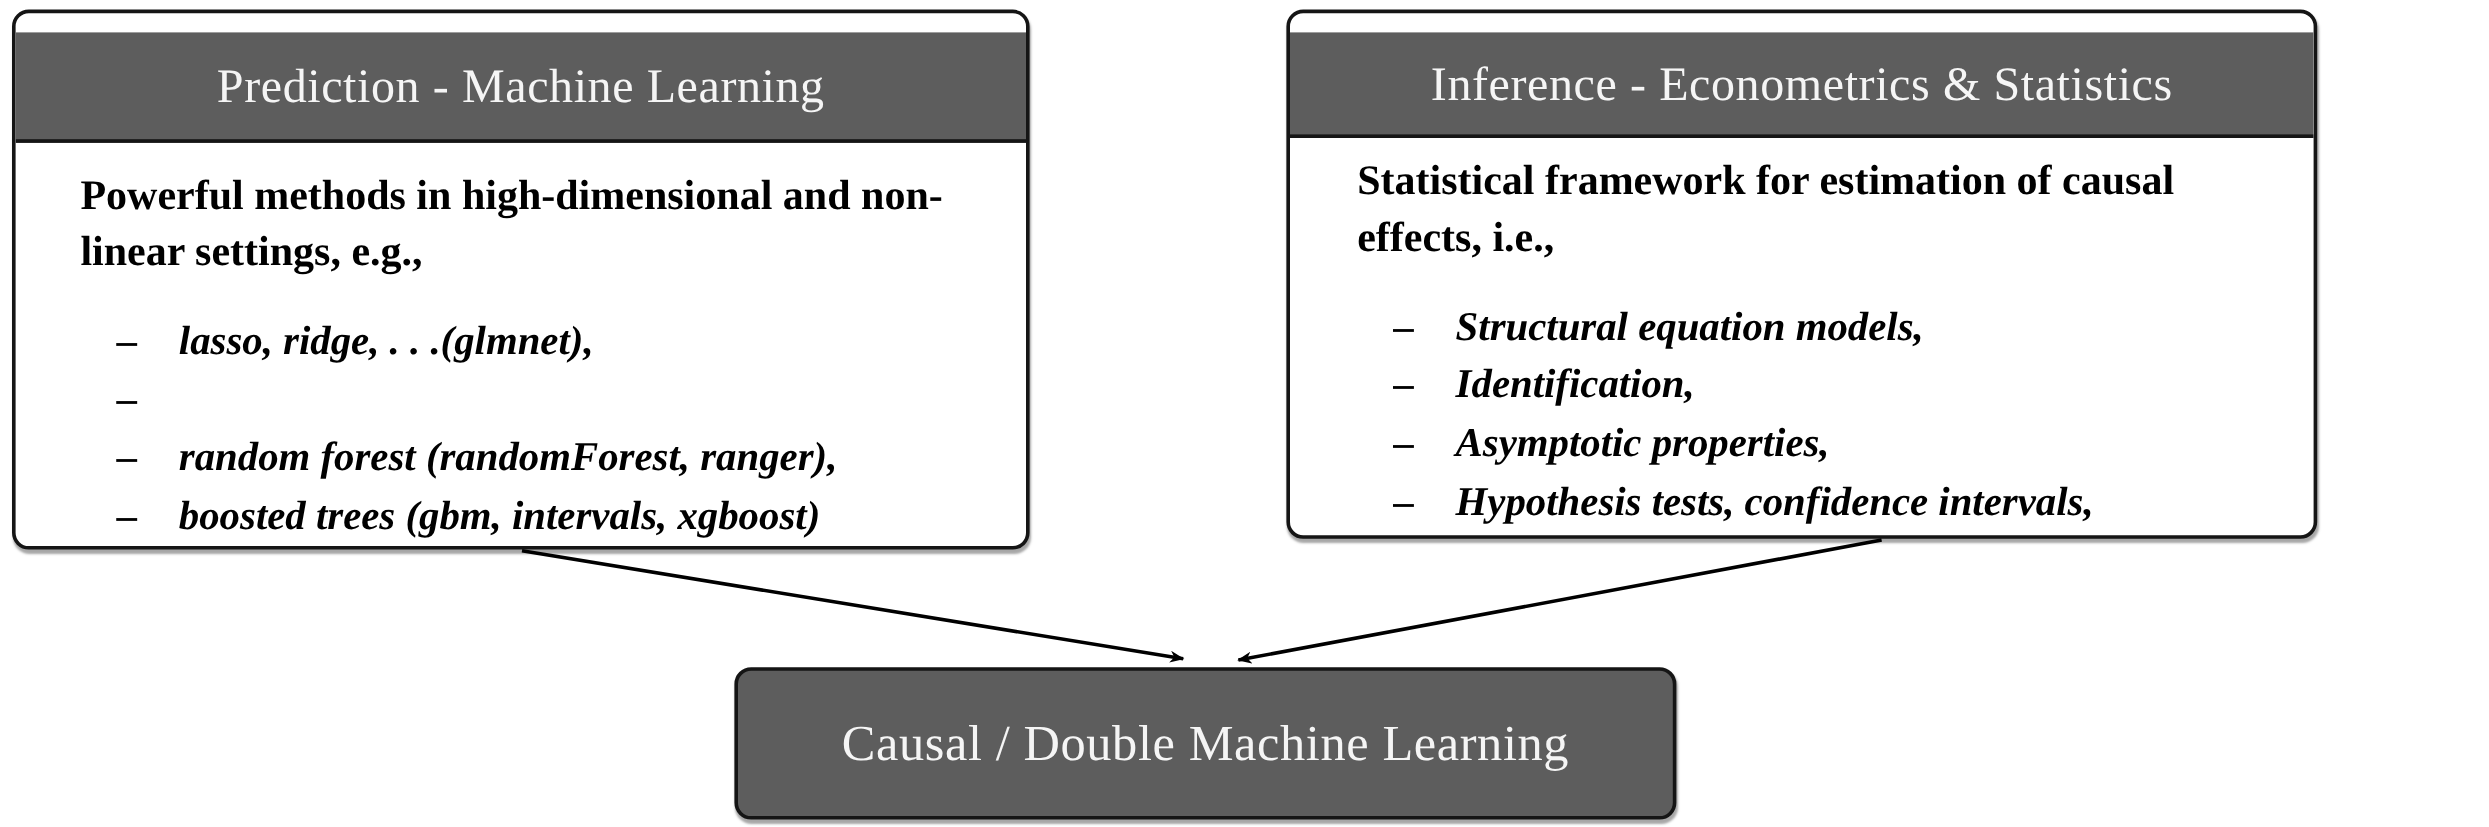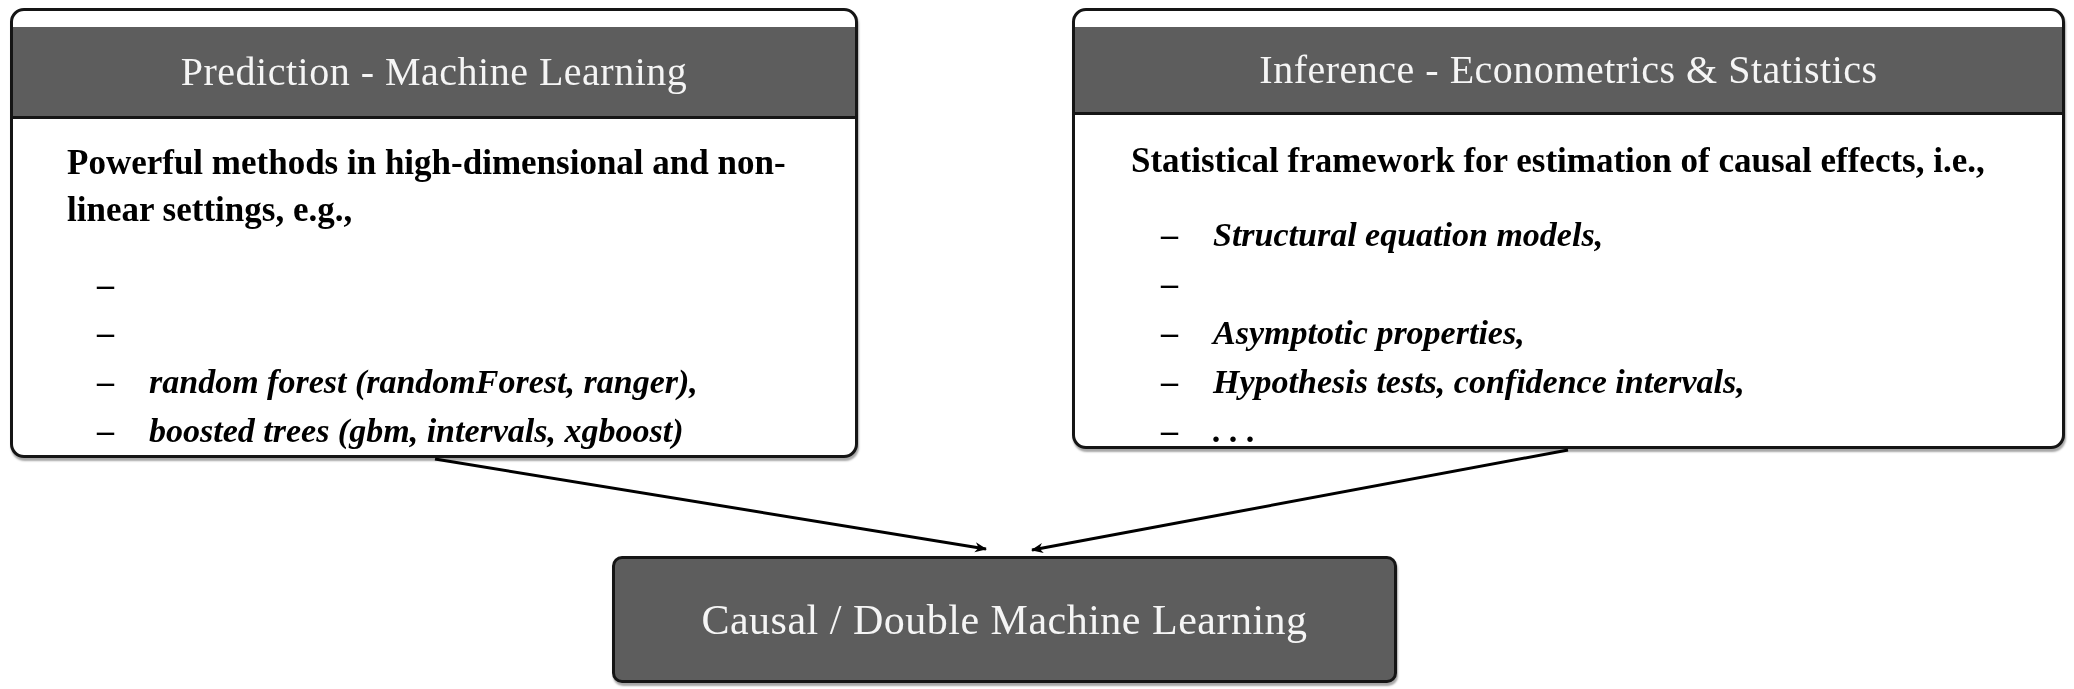--- a/index.html
+++ b/index.html
@@ -44,23 +44,23 @@
 
   .node-body {
     color: var(--body-text);
     font-weight: bold;
   }
 
   #left-box  { left: 10px;   top: 8px;  width: 848px; height: 450px; }
   #left-box  .node-header { height: 92px; }
   #left-box  .node-body   { padding: 20px 30px 0 54px; }
 
-  #right-box { left: 1072px; top: 8px;  width: 993px; height: 441px; }
+  #right-box { left: 1072px; top: 8px;  width: 859px; height: 441px; }
   #right-box .node-header { height: 88px; }
-  #right-box .node-body   { padding: 22px 30px 0 56px; }
+  #right-box .node-body   { padding: 12px 30px 0 56px; }
 
   .intro {
     font-size: 35px;
     line-height: 1.35;
     font-style: normal;
   }
 
   ul.dash-list {
     list-style: none;
     margin-top: 27px;
@@ -80,21 +80,20 @@
 
   #center-box {
     left: 612px; top: 556px; width: 785px; height: 127px;
     background: var(--box-fill);
     display: flex;
     align-items: center;
     justify-content: center;
     color: var(--header-text);
     font-size: 42px;
     letter-spacing: 0.5px;
-    border-radius: 10px;
   }
 
   svg.arrows {
     position: absolute;
     left: 0; top: 0;
     width: 2074px; height: 689px;
     pointer-events: none;
   }
   svg.arrows line {
     stroke: #000000;
@@ -108,20 +107,21 @@
 
   <div class="node" id="left-box">
     <div class="node-header">
       <span>Prediction - Machine Learning</span>
     </div>
     <div class="node-body">
       <div class="intro">Powerful methods in high-dimensional and non-linear settings, e.g.,</div>
       <ul class="dash-list">
         <li>
           <span class="dash">–</span>
+          <span>lasso, ridge, . . .(glmnet),</span>
         </li>
         <li>
           <span class="dash">–</span>
         </li>
         <li>
           <span class="dash">–</span>
           <span>random forest (randomForest, ranger),</span>
         </li>
         <li>
           <span class="dash">–</span>
@@ -141,20 +141,21 @@
     </div>
     <div class="node-body">
       <div class="intro">Statistical framework for estimation of causal effects, i.e.,</div>
       <ul class="dash-list">
         <li>
           <span class="dash">–</span>
           <span>Structural equation models,</span>
         </li>
         <li>
           <span class="dash">–</span>
+          <span>Identification,</span>
         </li>
         <li>
           <span class="dash">–</span>
           <span>Asymptotic properties,</span>
         </li>
         <li>
           <span class="dash">–</span>
           <span>Hypothesis tests, confidence intervals,</span>
         </li>
         <li>

